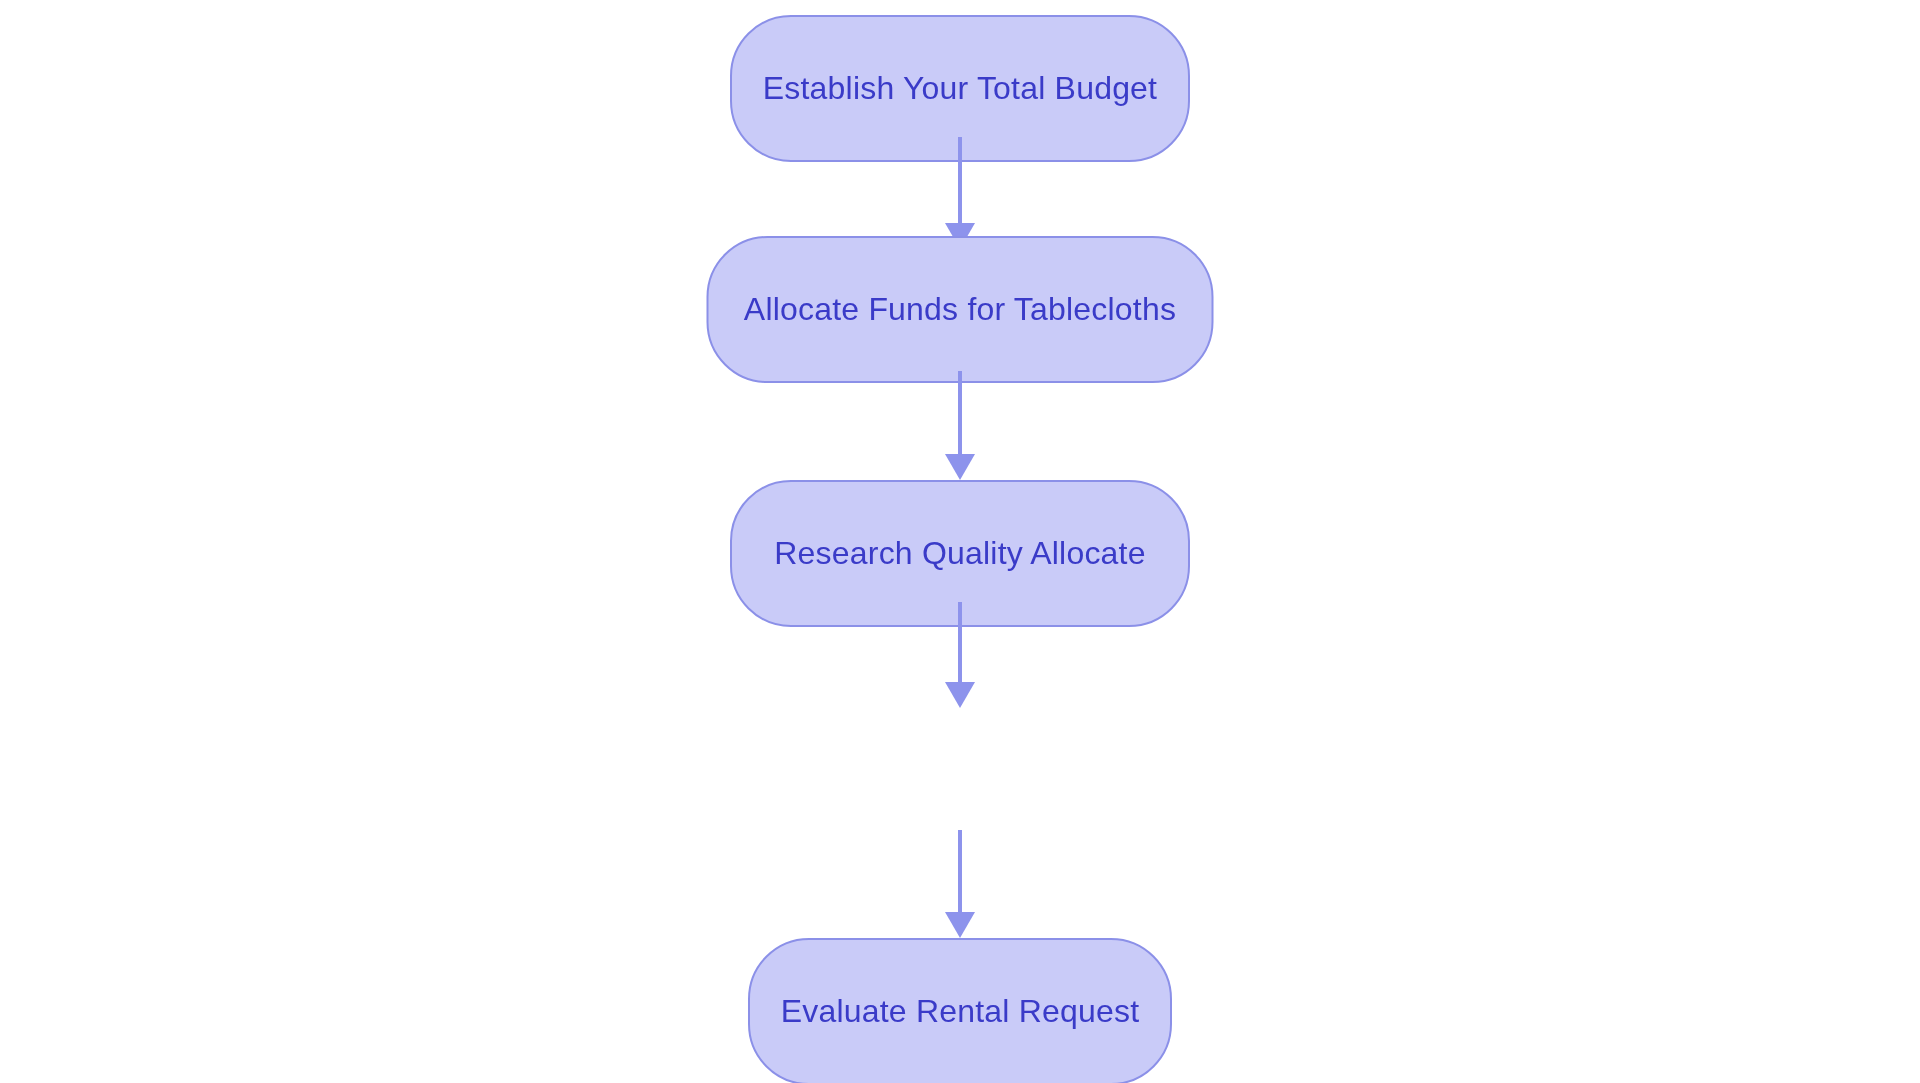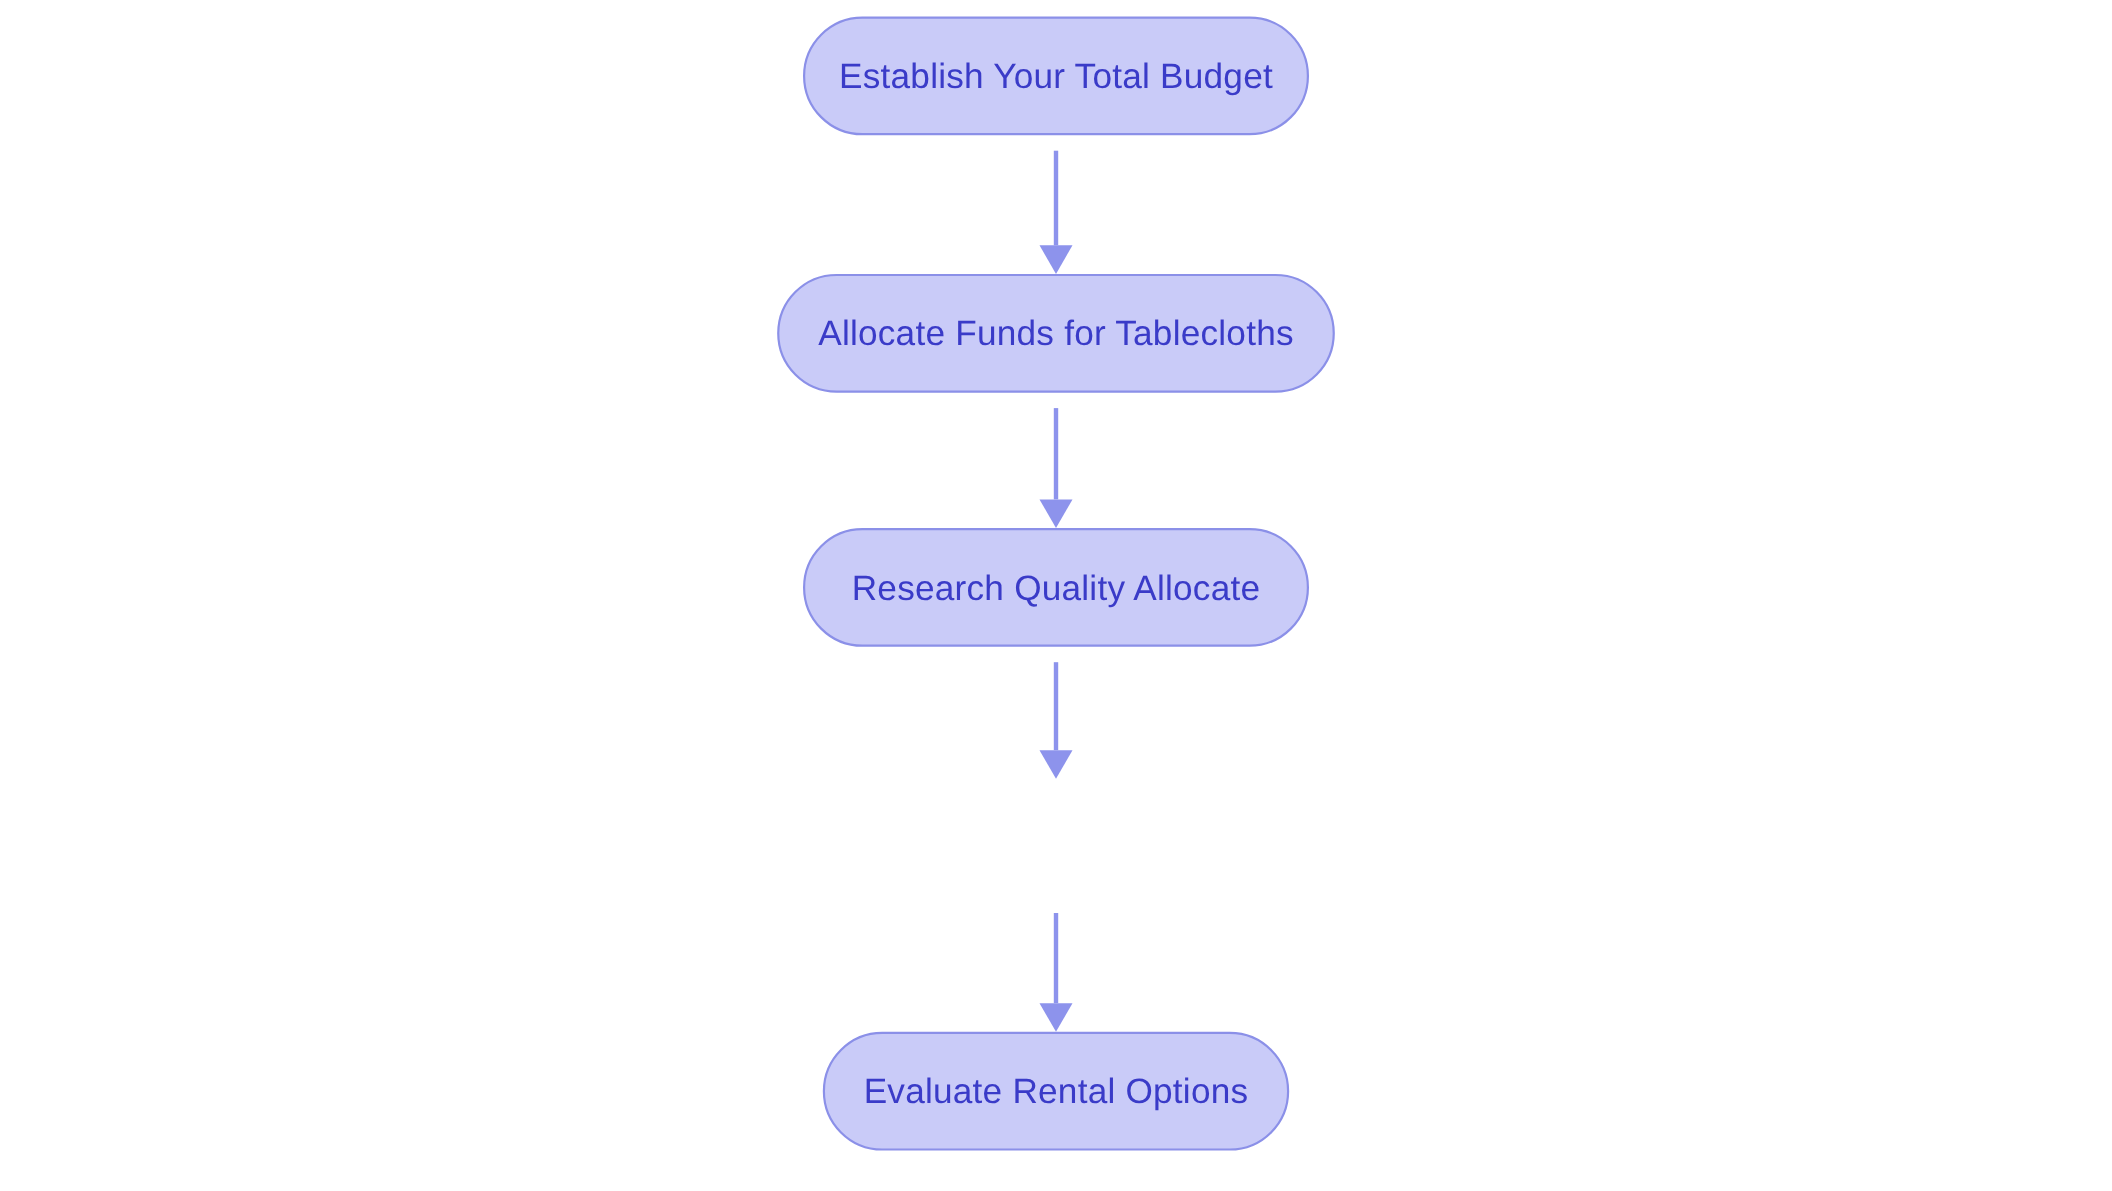--- a/index.html
+++ b/index.html
@@ -18,37 +18,37 @@
   }
   .canvas {
     position: relative;
     width: 1920px; height: 1083px;
     background: var(--background);
   }
   .node {
     position: absolute;
     left: 50%;
     transform: translateX(-50%);
-    height: 108px;
+    height: 147px;
     border-radius: 61px;
     background: var(--node-fill);
     border: 2px solid var(--node-border);
     display: flex;
     align-items: center;
     justify-content: center;
   }
   .node .label {
     color: var(--node-text);
     font-size: 32px;
     font-weight: 500;
     letter-spacing: 0.2px;
     white-space: nowrap;
   }
   .n1 { top: 15px;  width: 460px; }
-  .n2 { top: 249px; width: 507px; }
+  .n2 { top: 236px; width: 507px; }
   .n3 { top: 480px; width: 460px; }
   .n4 { top: 708px; width: 436px; }
   .n5 { top: 938px; width: 424px; }
 
   .arrow {
     position: absolute;
     left: 50%;
     transform: translateX(-50%);
     width: 32px;
     display: flex;
@@ -103,16 +103,16 @@
     <div class="head"></div>
   </div>
 
 
   <div class="arrow a4">
     <div class="shaft"></div>
     <div class="head"></div>
   </div>
 
   <div class="node n5">
-    <span class="label">Evaluate Rental Options</span>
+    <span class="label">Evaluate Rental Request</span>
   </div>
 
 </div>
 
 </body></html>

